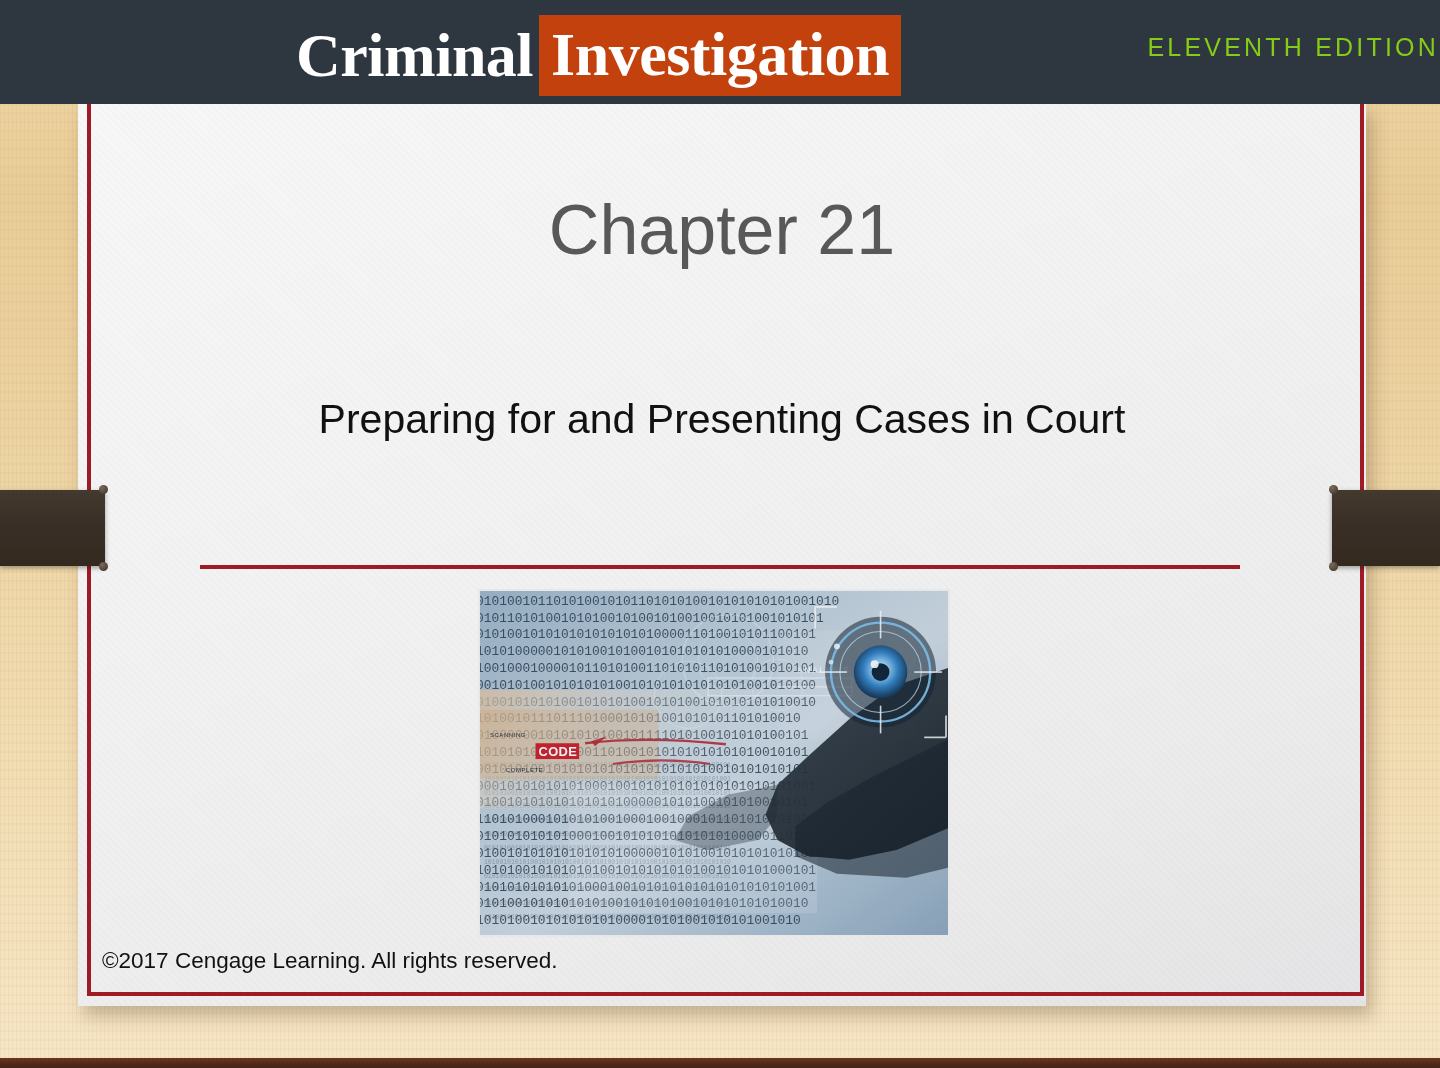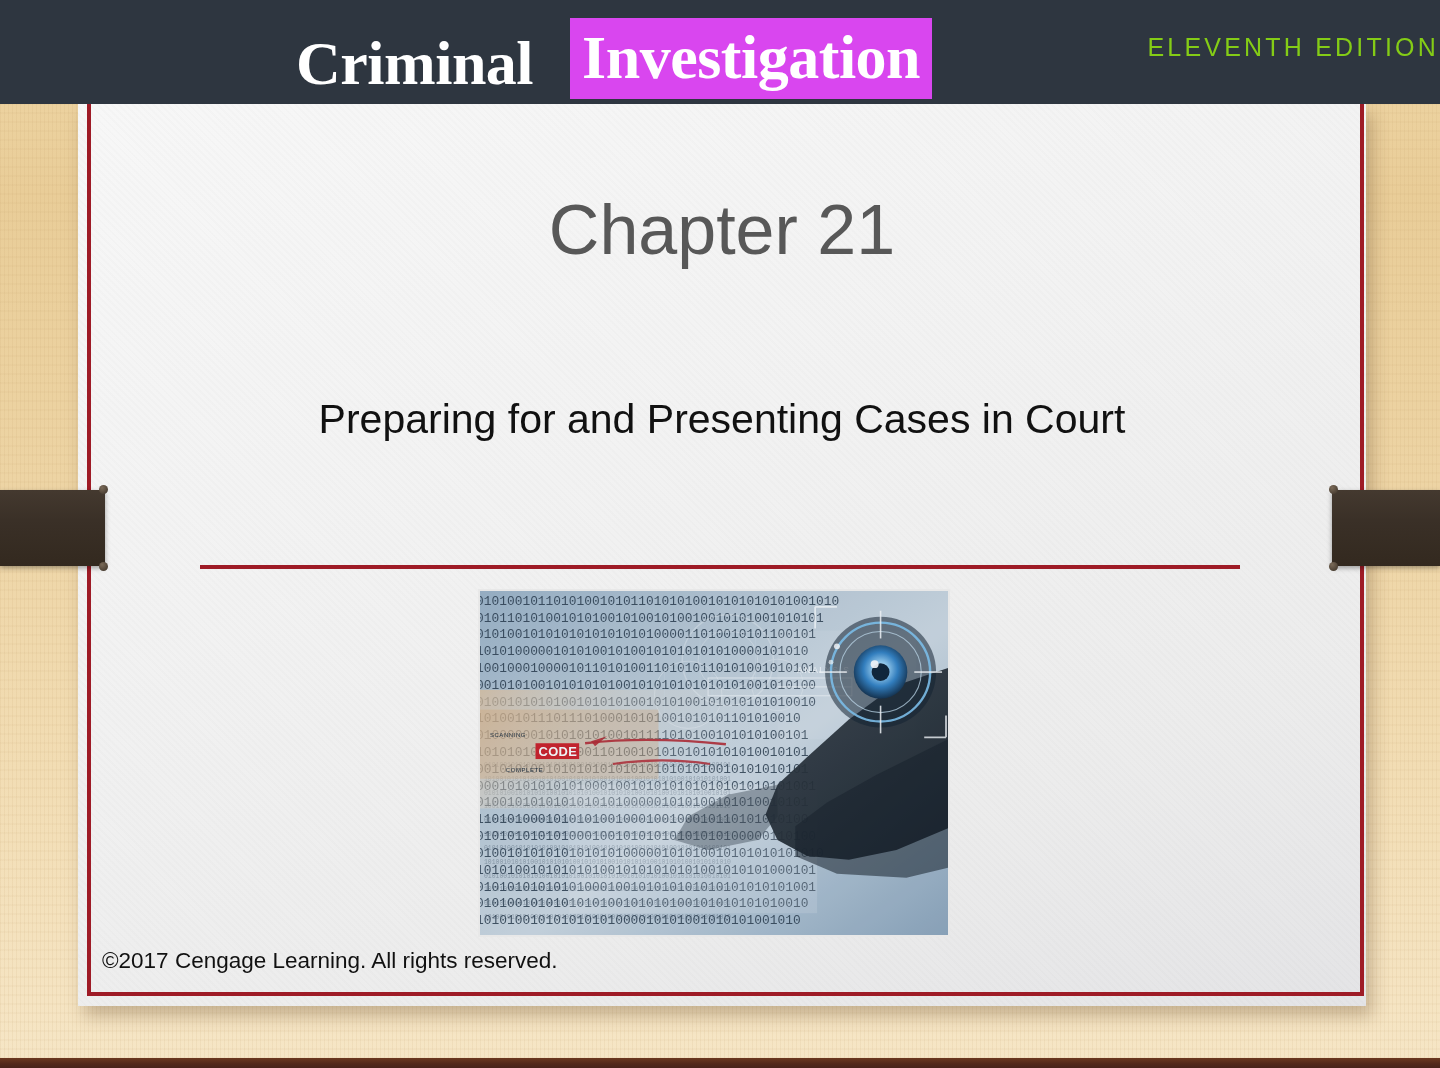--- a/index.html
+++ b/index.html
@@ -40,31 +40,31 @@
     z-index:6;
   }
   .authors{
     position:absolute; left:20px; top:12px;
     color:#ffffff; font-size:25px; line-height:26px;
     letter-spacing:1.6px; font-weight:400;
   }
   .authors div{ white-space:nowrap; }
   .book-title{
     position:absolute; left:296px; top:11px; height:88px;
-    display:flex; align-items:flex-end;gap:31px;
+    display:flex; align-items:center;
   }
   .title-word-1{
     font-family:"Liberation Serif", serif;
     color:#ffffff; font-size:62px; font-weight:700;
     letter-spacing:-0.5px; padding-right:6px;
   }
   .title-word-2{
     font-family:"Liberation Serif", serif;
     color:#ffffff; font-size:62px; font-weight:700;
-    background:#d946ef; padding:4px 12px 6px 12px;
+    background:#c2410c; padding:4px 12px 6px 12px;
     letter-spacing:-0.5px;
   }
   .edition{
     position:absolute; right:1px; top:33px;
     color:#84cc16; font-size:25px; letter-spacing:3.2px;
     font-weight:400; white-space:nowrap;
   }
 
   
   .slide-panel{

